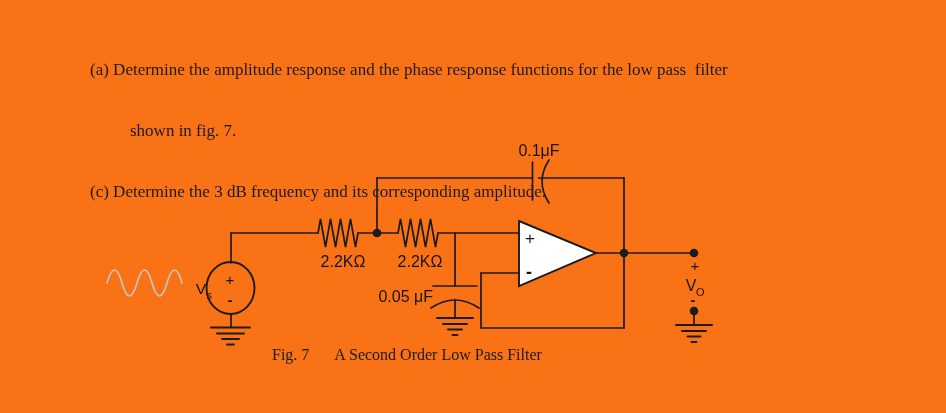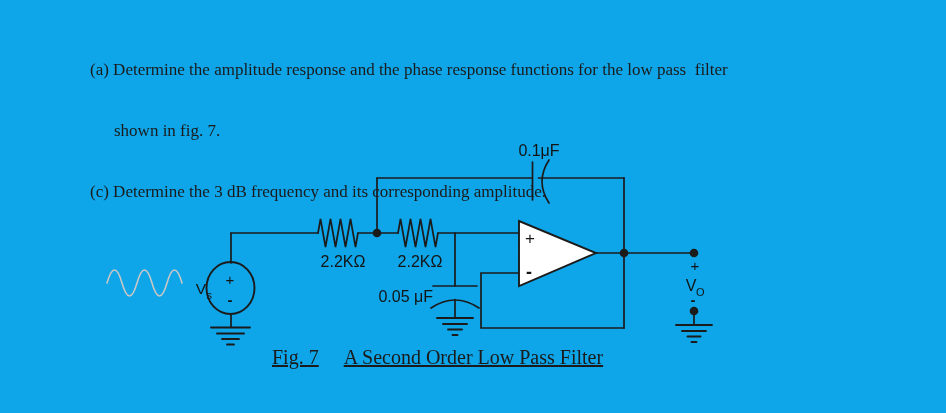--- a/index.html
+++ b/index.html
@@ -1,22 +1,22 @@
 <!DOCTYPE html>
 <html><head>
 <meta charset="utf-8">
 <style>
   html,body{margin:0;padding:0;background:#fff;}
-  .page{position:relative;width:946px;height:413px;background:#0ea5e9;overflow:hidden;
+  .page{position:relative;width:946px;height:413px;background:#f97316;overflow:hidden;
         font-family:"Liberation Serif", serif;color:#1b1b1b;}
   .ptext{position:absolute;left:90px;top:19px;font-size:17px;line-height:20.4px;
          white-space:pre;letter-spacing:0px;}
   .ptext .line{height:20.4px;}
-  .ptext .indent{margin-left:24px;}
-  .caption{position:absolute;left:272px;top:346px;font-size:20px;white-space:pre;text-decoration:underline;}
+  .ptext .indent{margin-left:40px;}
+  .caption{position:absolute;left:272px;top:346px;font-size:16px;white-space:pre;}
   .caption .gap{display:inline-block;width:25px;}
   svg.circuit{position:absolute;left:0;top:0;}
   svg text{font-family:"Liberation Sans", sans-serif;fill:#141414;}
   .val{font-size:16px;}
   .small-sub{font-size:11px;}
   .pm{font-size:15px;}
 </style>
 </head>
 <body>
 

